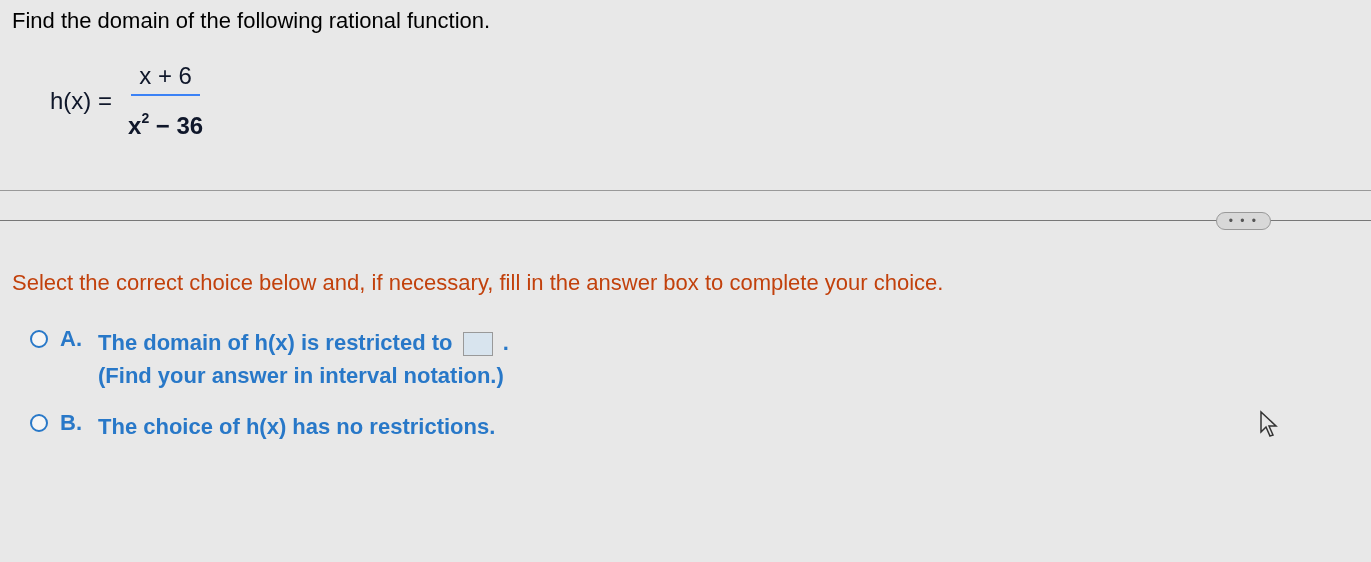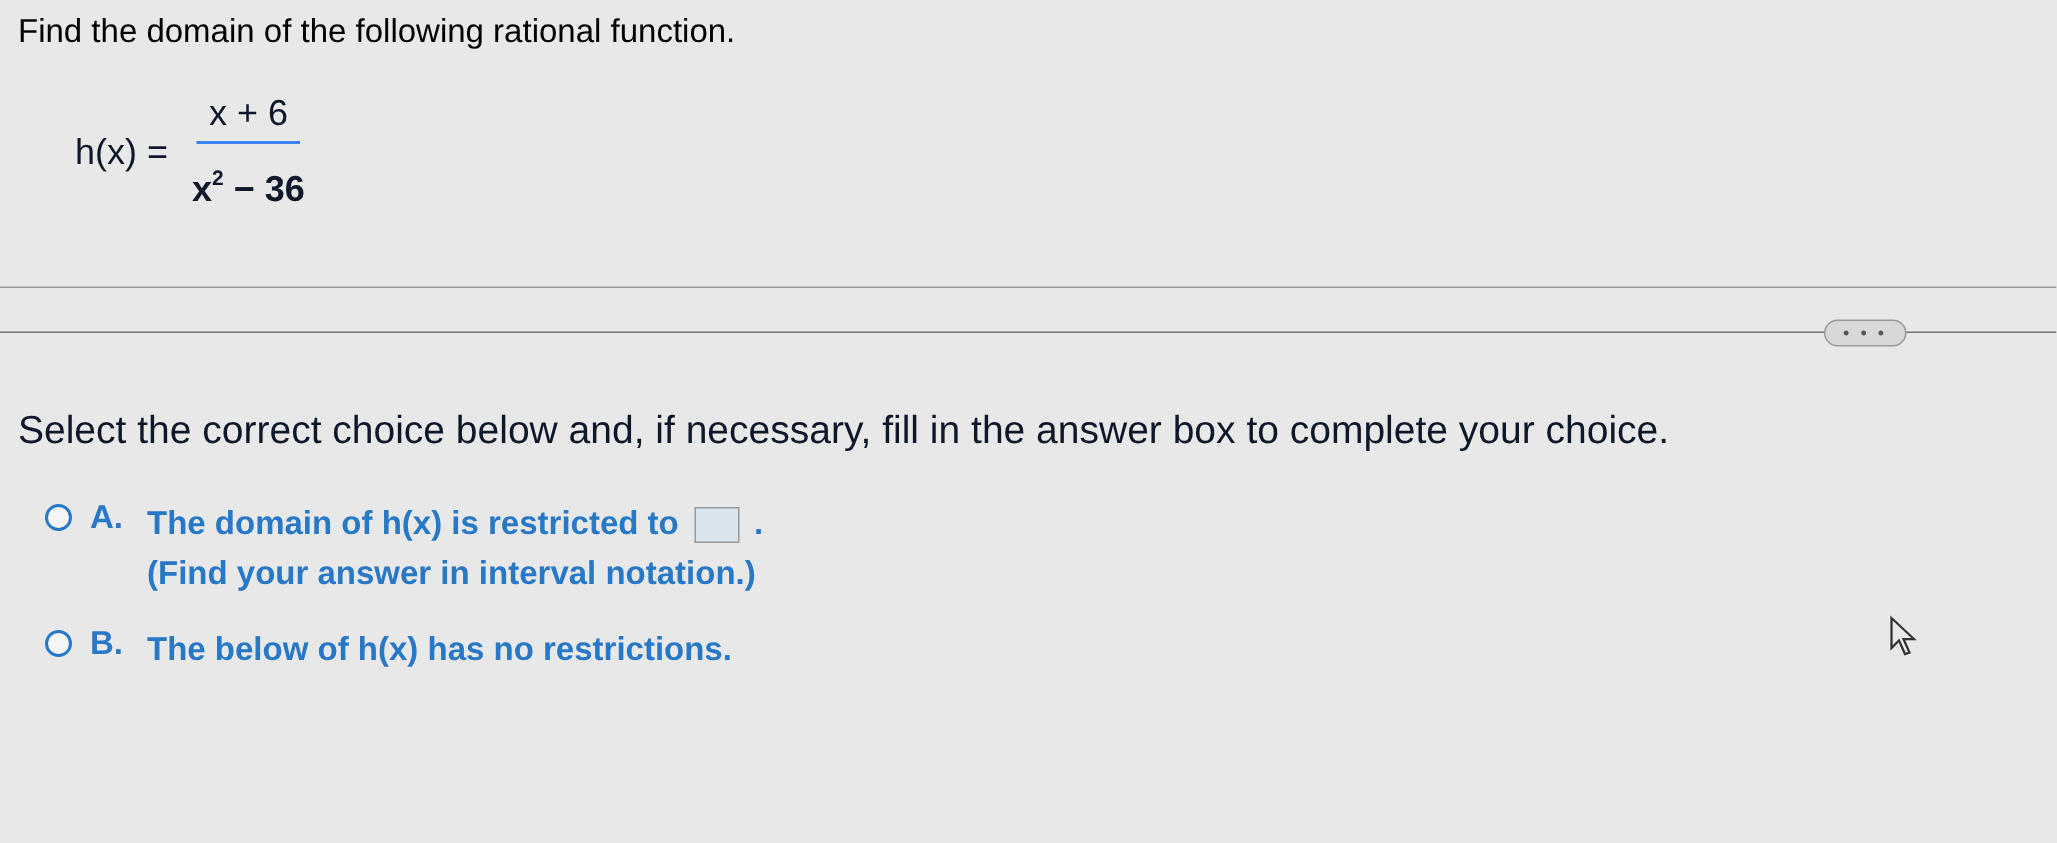--- a/index.html
+++ b/index.html
@@ -73,23 +73,23 @@
       background: #d8d8d8;
       border: 1px solid #999;
       border-radius: 10px;
       padding: 1px 12px;
       font-size: 12px;
       color: #555;
       letter-spacing: 2px;
       z-index: 2;
     }
     .instruction {
-      font-size: 26px;
+      font-size: 22px;
       padding: 40px 12px 30px 12px;
-      color: #0f172a;
+      color: #c2410c;
     }
     .choices {
       padding: 0 30px;
     }
     .choice {
       display: flex;
       align-items: flex-start;
       margin-bottom: 18px;
     }
     .radio {
@@ -164,21 +164,21 @@
     <div class="choice-letter">A.</div>
     <div class="choice-text">
       <span>The domain of h(x) is restricted to </span><span class="answer-box"></span><span> .</span>
       <span class="sub-instruction">(Find your answer in interval notation.)</span>
     </div>
   </div>
 
   <div class="choice">
     <div class="radio"></div>
     <div class="choice-letter">B.</div>
-    <div class="choice-text">The below of h(x) has no restrictions.</div>
+    <div class="choice-text">The choice of h(x) has no restrictions.</div>
   </div>
 </div>
 
 <div class="cursor-icon">
   <svg width="22" height="28" viewBox="0 0 22 28">
     <path d="M 2 2 L 2 22 L 7 17 L 11 26 L 14 25 L 10 16 L 17 16 Z" fill="none" stroke="#333" stroke-width="1.5"></path>
   </svg>
 </div>
 
 </body></html>

